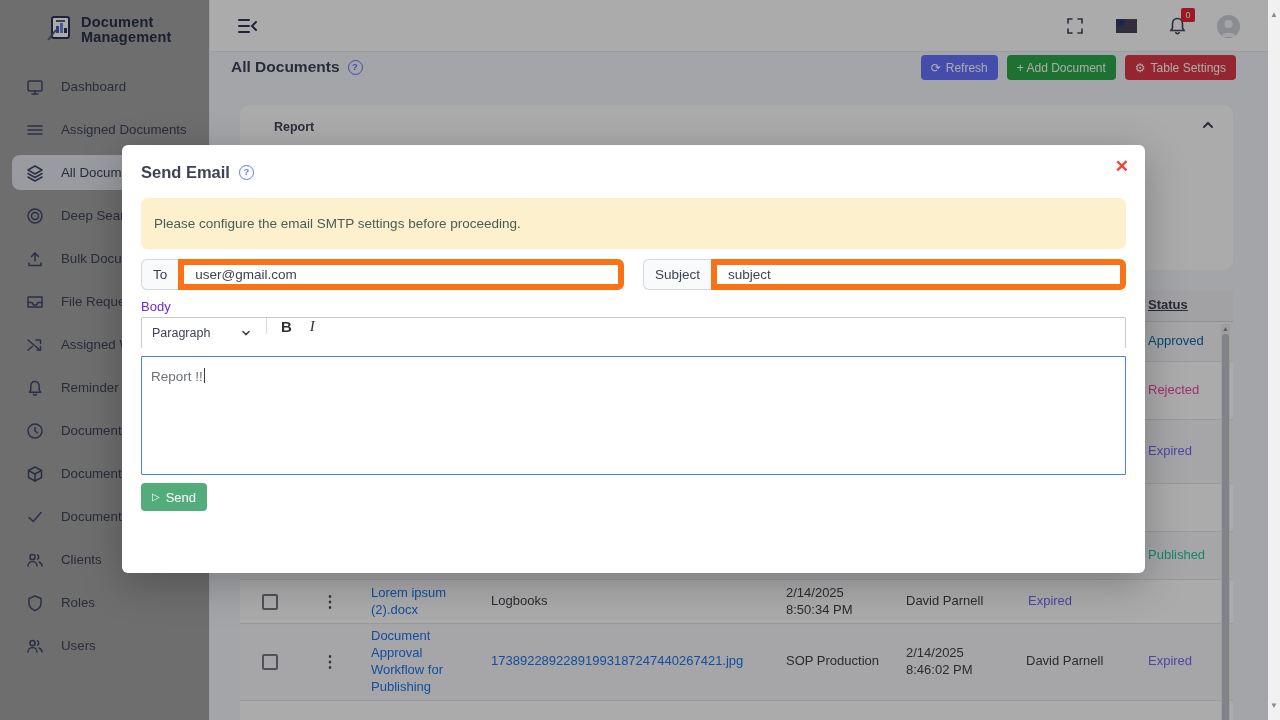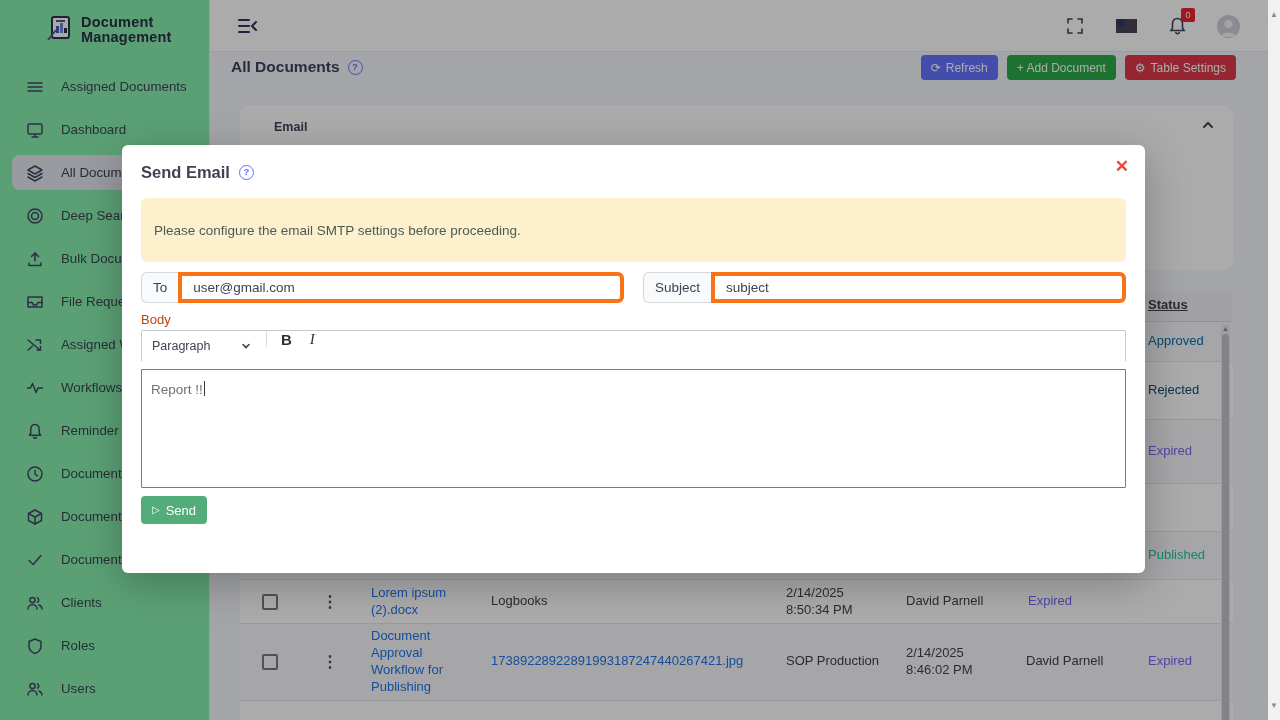--- a/index.html
+++ b/index.html
@@ -1,21 +1,21 @@
 <!DOCTYPE html>
 <html><head>
 <meta charset="utf-8">
 <style>
   * { margin:0; padding:0; box-sizing:border-box; }
   html,body { width:1280px; height:720px; overflow:hidden; }
   body { font-family:"Liberation Sans", sans-serif; background:#f5f6f9; }
   .stage { position:relative; width:1280px; height:720px; overflow:hidden; background:#f5f6f9; }
 
   
-  .sidebar { position:absolute; left:0; top:0; width:210px; height:720px; background:#86efac; border-right:1px solid #ecedf1; z-index:1; }
+  .sidebar { position:absolute; left:0; top:0; width:210px; height:720px; background:#a3a3a3; border-right:1px solid #ecedf1; z-index:1; }
   .logo-row { display:flex; align-items:center; gap:7px; padding:13px 0 0 46px; }
   .logo-text { font-size:14.5px; font-weight:bold; color:#262b40; line-height:15px; letter-spacing:.2px; }
   .nav { margin-top:18px; }
   .nav-item { position:relative; display:flex; align-items:center; gap:17px; height:43px; padding-left:26px; cursor:pointer; color:#3b4052; font-size:13.3px; white-space:nowrap; }
   .nav-item .pill { position:absolute; left:12px; right:8px; top:4px; bottom:4px; border-radius:8px; background:transparent; z-index:-1; }
   .nav-item.active .pill { background:#e4e7ee; }
   .nav-icon { width:18px; height:18px; flex:0 0 18px; }
   .nav-icon svg { width:18px; height:18px; stroke:#3e4462; fill:none; stroke-width:1.5; stroke-linecap:round; stroke-linejoin:round; }
 
   
@@ -61,26 +61,26 @@
   .tscroll { position:absolute; right:3px; top:34px; bottom:0; width:9px; background:#ebebef; z-index:2; }
   .tscroll .thumb { position:absolute; left:1px; right:1px; top:10px; bottom:4px; background:#c1c3c9; border-radius:4px; }
   .tscroll .up { position:absolute; top:1px; left:0; right:0; text-align:center; font-size:7px; color:#85878d; }
 
   
   .overlay { position:absolute; inset:0; background:rgba(10,10,12,0.34); z-index:40; }
   .modal { position:absolute; left:122px; top:145px; width:1023px; height:428px; background:#ffffff; border-radius:6px; box-shadow:0 10px 40px rgba(0,0,0,.25); z-index:50; padding:0 19px; }
   .modal-head { display:flex; align-items:center; gap:9px; padding-top:18px; }
   .modal-title { font-size:16.5px; font-weight:bold; color:#3f4254; }
   .modal-close { position:absolute; right:16px; top:13px; color:#f44336; font-size:17px; font-weight:bold; cursor:pointer; line-height:1; }
-  .alert { margin-top:16px; height:64px; background:#fcf0cd; border-radius:6px; display:flex; align-items:center; padding-left:13px; font-size:13.5px; color:#4e5b53; }
+  .alert { margin-top:16px; height:51px; background:#fcf0cd; border-radius:6px; display:flex; align-items:center; padding-left:13px; font-size:13.5px; color:#4e5b53; }
   .fields-row { display:flex; gap:19px; margin-top:10px; }
   .igroup { display:flex; height:31px; width:483px; }
   .igroup .ilabel { display:flex; align-items:center; padding:0 11px; background:#f9fafb; border:1px solid #d5d8dd; border-right:none; border-radius:6px 0 0 6px; font-size:13.5px; color:#3f4254; }
-  .igroup input { flex:1; border:4px solid #f97316; border-radius:0 6px 6px 0; padding:0 11px; font-size:13.5px; color:#3f4254; font-family:inherit; outline:none; background:#fff; }
-  .body-label { margin-top:9px; font-size:13px; color:#c2410c; }
+  .igroup input { flex:1; border:6px solid #f97316; border-radius:0 6px 6px 0; padding:0 11px; font-size:13.5px; color:#3f4254; font-family:inherit; outline:none; background:#fff; }
+  .body-label { margin-top:9px; font-size:13px; color:#6d28d9; }
   .editor { margin-top:3px; }
   .editor-toolbar { height:31px; border:1px solid #c6c9d2; border-bottom:none; border-radius:2px 2px 0 0; display:flex; padding:0 10px; gap:14px; background:#fff; }
   .para-btn { display:flex; align-items:center; justify-content:space-between; width:100px; font-size:12.5px; color:#3f4254; cursor:pointer; }
   .para-btn svg { stroke:#3f4254; stroke-width:1.6; fill:none; stroke-linecap:round; }
   .tb-sep { width:1px; height:16px; background:#d9dbe0; }
   .fmt-b { font-weight:bold; font-size:15px; color:#2d3136; cursor:pointer; }
   .fmt-i { font-style:italic; font-family:"Liberation Serif", serif; font-size:15px; color:#2d3136; cursor:pointer; padding:0 4px; }
   .editor-area { height:119px; border:1.6px solid #4a7df0; background:#fff; padding:11px 9px; font-size:13.5px; color:#6d7177; border-radius:0 0 1px 1px;margin-top:8px; }
   .caret { display:inline-block; width:1px; height:15px; background:#33363b; vertical-align:-2px; margin-left:1px; }
   .attach-chip { display:inline-flex; align-items:center; margin-top:12px; height:31px; padding:0 13px; background:#f8f9fa; border:1px solid #dde0e5; border-radius:4px; font-size:13.5px; color:#3f4254; cursor:pointer; }
@@ -110,34 +110,34 @@
       </span>
       <div class="logo-text">
         <div>Document</div>
         <div>Management</div>
       </div>
     </div>
     <nav class="nav" id="sidebar-nav">
         <div class="nav-item">
           <span class="pill"></span>
           <span class="nav-icon"><svg viewBox="0 0 18 18">
+              <rect x="2" y="3" width="14" height="10" rx="1.5"></rect>
+              <line x1="9" y1="13" x2="9" y2="16"></line>
+              <line x1="6" y1="16" x2="12" y2="16"></line>
+            </svg></span>
+          <span>Dashboard</span>
+        </div>
+        <div class="nav-item">
+          <span class="pill"></span>
+          <span class="nav-icon"><svg viewBox="0 0 18 18">
               <line x1="2" y1="5" x2="16" y2="5"></line>
               <line x1="2" y1="9" x2="16" y2="9"></line>
               <line x1="2" y1="13" x2="16" y2="13"></line>
             </svg></span>
           <span>Assigned Documents</span>
-        </div>
-        <div class="nav-item">
-          <span class="pill"></span>
-          <span class="nav-icon"><svg viewBox="0 0 18 18">
-              <rect x="2" y="3" width="14" height="10" rx="1.5"></rect>
-              <line x1="9" y1="13" x2="9" y2="16"></line>
-              <line x1="6" y1="16" x2="12" y2="16"></line>
-            </svg></span>
-          <span>Dashboard</span>
         </div>
         <div class="nav-item active">
           <span class="pill"></span>
           <span class="nav-icon"><svg viewBox="0 0 18 18">
               <path d="M9 2 L16 6 L9 10 L2 6 Z"></path>
               <path d="M2 9.5 L9 13.5 L16 9.5"></path>
               <path d="M2 13 L9 17 L16 13"></path>
             </svg></span>
           <span>All Documents</span>
         </div>
@@ -168,27 +168,20 @@
         </div>
         <div class="nav-item">
           <span class="pill"></span>
           <span class="nav-icon"><svg viewBox="0 0 18 18">
               <path d="M2 4 l12 10"></path>
               <path d="M11 14 h3.5 v-3.5"></path>
               <path d="M2 14 l4.5 -3.8"></path>
               <path d="M10 4 h4.5 v3.5"></path>
             </svg></span>
           <span>Assigned Wor</span>
-        </div>
-        <div class="nav-item">
-          <span class="pill"></span>
-          <span class="nav-icon"><svg viewBox="0 0 18 18">
-              <path d="M1.5 9 h3 l2 -4.5 l3.5 9 l2 -4.5 h4.5"></path>
-            </svg></span>
-          <span>Workflows</span>
         </div>
         <div class="nav-item">
           <span class="pill"></span>
           <span class="nav-icon"><svg viewBox="0 0 18 18">
               <path d="M9 2.5 C6 2.5 4.8 4.8 4.8 7.4 V11 L3.4 13.2 H14.6 L13.2 11 V7.4 C13.2 4.8 12 2.5 9 2.5 Z"></path>
               <path d="M7.5 15.2 a1.6 1.6 0 0 0 3 0"></path>
             </svg></span>
           <span>Reminder</span>
         </div>
         <div class="nav-item">
@@ -306,21 +299,21 @@
     <button class="hbtn hbtn-add">
       <span>+ Add Document</span>
     </button>
     <button class="hbtn hbtn-settings">
       <span class="bicon">⚙</span>
       <span>Table Settings</span>
     </button>
   </div>
 
   <div class="filter-card">
-    <span class="filter-label">Email</span>
+    <span class="filter-label">Report</span>
     <span class="filter-chevron">
       <svg width="14" height="14" viewBox="0 0 14 14">
           <path d="M3 9 L7 5 L11 9"></path>
         </svg>
     </span>
   </div>
 
   <div class="table-card">
     <div class="trow thead">
       <div class="tcell"></div>
@@ -358,21 +351,21 @@
             <span class="kebab">⋮</span>
           </div>
           <div class="tcell"><span class="link"></span></div>
           <div class="tcell"><span class="link"></span></div>
           <div class="tcell"></div>
           <div class="tcell">
             <div></div>
             <div></div>
           </div>
           <div class="tcell"></div>
-          <div class="tcell" style="padding-left:13px;color:#0c4a6e;">Rejected</div>
+          <div class="tcell" style="padding-left:13px;color:#ec4899;">Rejected</div>
         </div>
         <div class="trow row-odd" style="min-height: 64px;">
           <div class="tcell center">
             <span class="cb"></span>
           </div>
           <div class="tcell center">
             <span class="kebab">⋮</span>
           </div>
           <div class="tcell"><span class="link"></span></div>
           <div class="tcell"><span class="link"></span></div>

